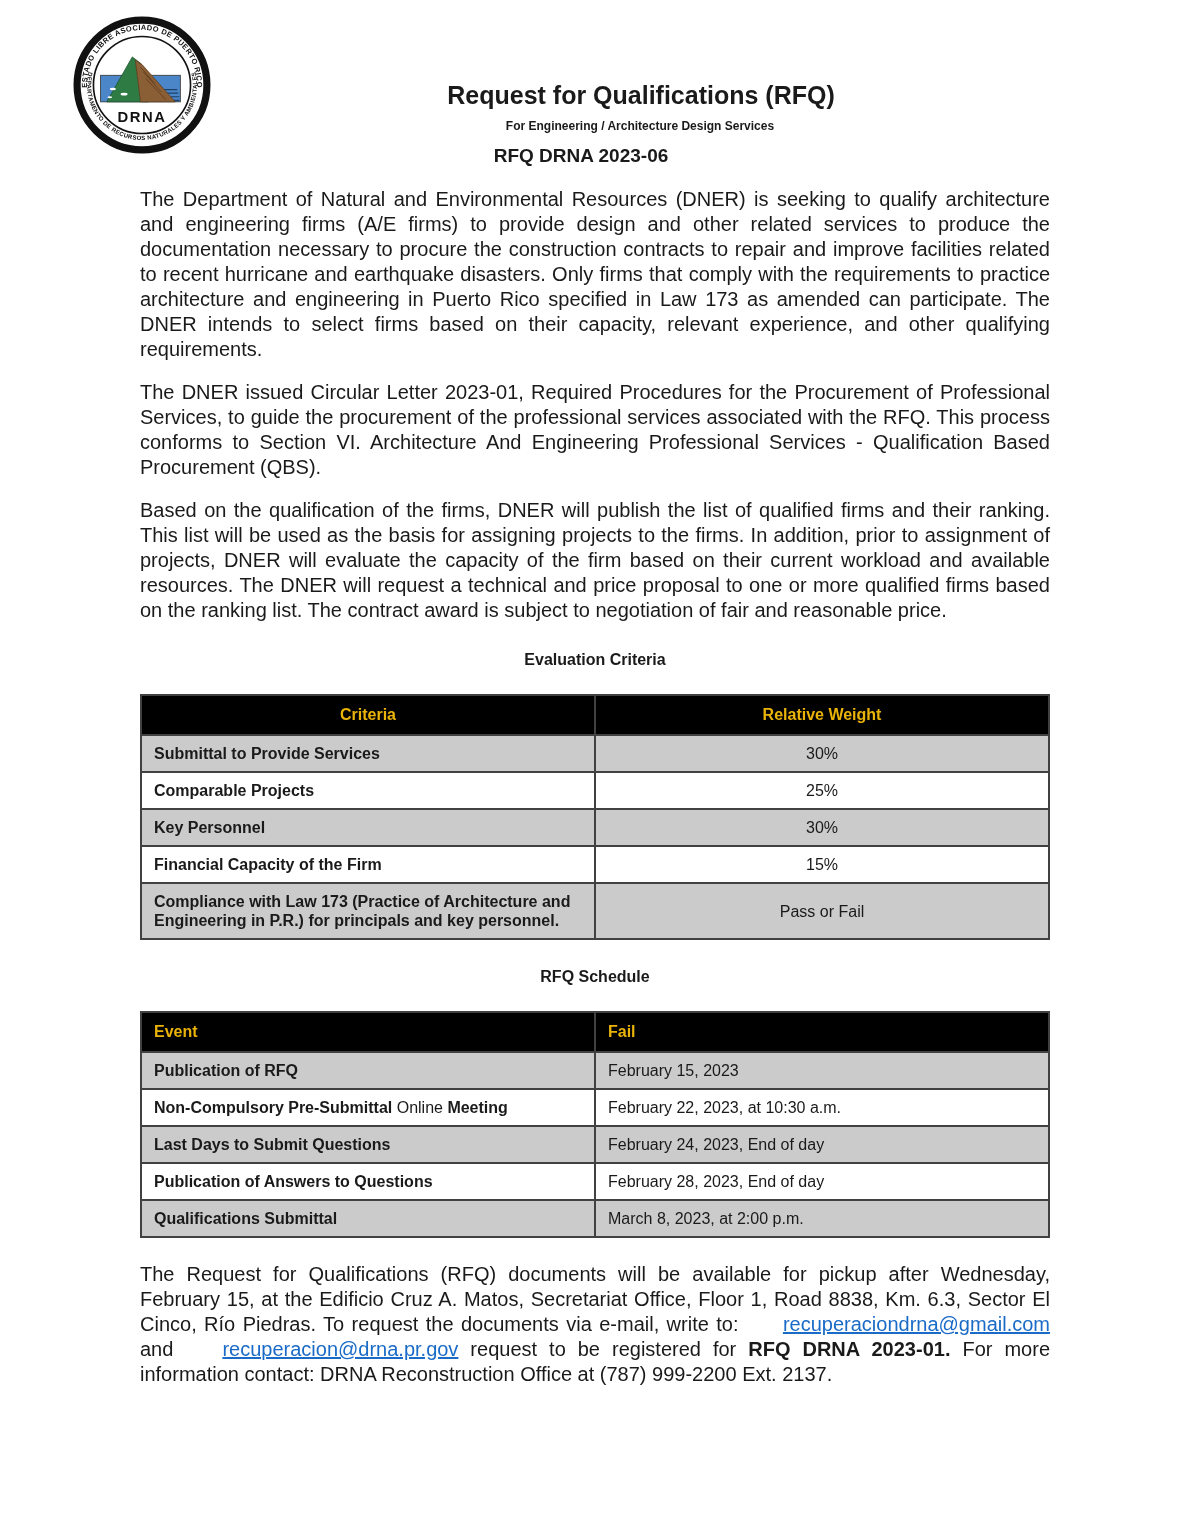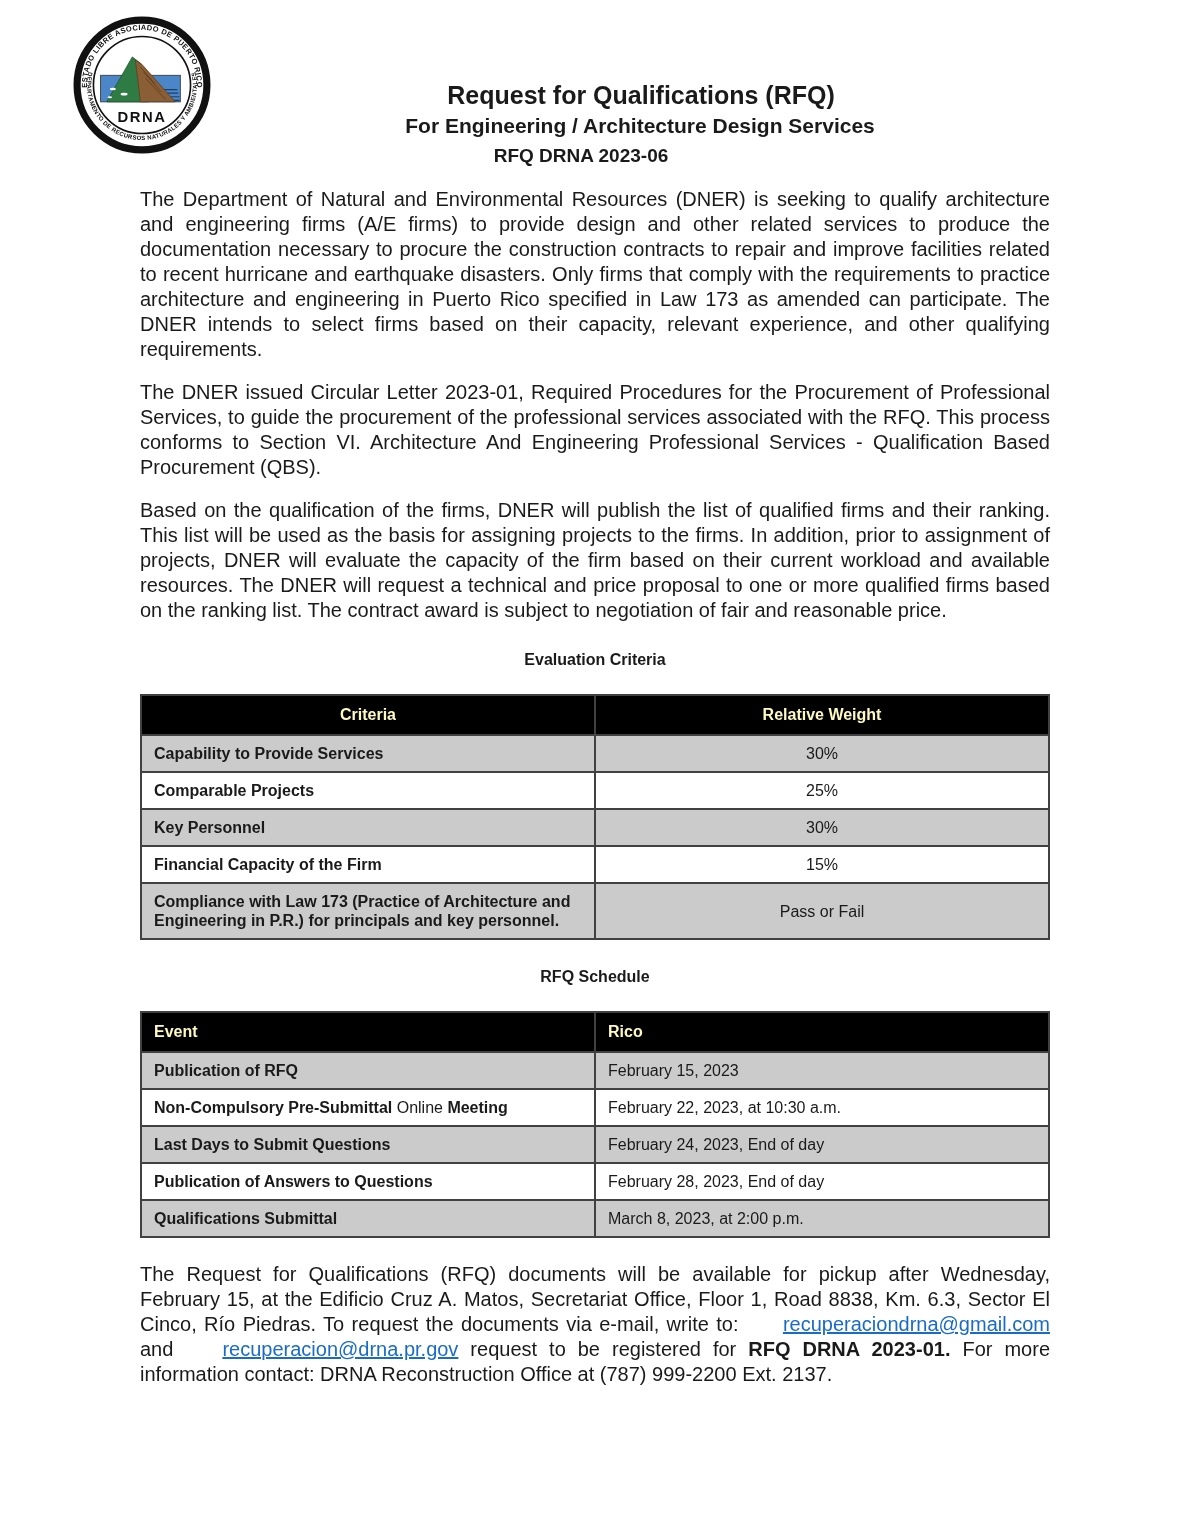--- a/index.html
+++ b/index.html
@@ -16,21 +16,21 @@
     width:1187px;height:1536px;
     background:#ffffff;
     font-family:"Liberation Sans", sans-serif;
     color:var(--ink);
     overflow:hidden;
   }
   .logo{position:absolute;left:73px;top:16px;width:138px;height:138px;}
   .content{margin:0 137px 0 140px;}
   .title-block{padding-top:80px;text-align:center;}
   .title-line1{position:relative;left:46px;font-size:25px;font-weight:bold;line-height:31px;}
-  .title-line2{position:relative;left:45px;font-size:21px;font-weight:bold;line-height:30px;}
+  .title-line2{position:relative;left:45px;font-size:12px;font-weight:bold;line-height:30px;}
   .title-line3{position:relative;left:-14px;font-size:19px;font-weight:bold;line-height:29px;}
   p.body-par{
     margin:18px 0 0 0;
     font-size:20px;line-height:25px;
     text-align:justify;
   }
   p.body-par.first{margin-top:17px;}
   h2.section-heading{
     margin:24px 0 0 0;
     font-size:16px;font-weight:bold;text-align:center;line-height:26px;
@@ -42,21 +42,21 @@
     table-layout:fixed;
   }
   table.doc-table th, table.doc-table td{
     border:2px solid var(--border);
     font-size:16px;
     padding:8px 12px;
     vertical-align:middle;
   }
   table.doc-table thead th{
     background:var(--hdr-bg);
-    color:#fef9c3;
+    color:#eab308;
     font-weight:bold;
     height:40px;
   }
   .eval-table thead th{text-align:center;}
   .sched-table thead th{text-align:left;}
   table.doc-table td{height:37px;}
   td.cell-label{font-weight:bold;text-align:left;line-height:19px;}
   td.cell-center{text-align:center;line-height:19px;}
   td.cell-left{text-align:left;line-height:19px;}
   tr.alt td{background:var(--row-alt);}
@@ -126,21 +126,21 @@
 
     <table class="doc-table eval-table">
       <thead>
         <tr>
           <th style="width:50%;">Criteria</th>
           <th style="width:50%;">Relative Weight</th>
         </tr>
       </thead>
       <tbody>
           <tr class="alt">
-            <td class="cell-label">Capability to Provide Services</td>
+            <td class="cell-label">Submittal to Provide Services</td>
             <td class="cell-center">30%</td>
           </tr>
           <tr class="plain">
             <td class="cell-label">Comparable Projects</td>
             <td class="cell-center">25%</td>
           </tr>
           <tr class="alt">
             <td class="cell-label">Key Personnel</td>
             <td class="cell-center">30%</td>
           </tr>
@@ -154,21 +154,21 @@
           </tr>
         </tbody>
     </table>
 
     <h2 class="section-heading rfq-margin-top">RFQ Schedule</h2>
 
     <table class="doc-table sched-table">
       <thead>
         <tr>
           <th style="width:50%;">Event</th>
-          <th style="width:50%;">Rico</th>
+          <th style="width:50%;">Fail</th>
         </tr>
       </thead>
       <tbody>
           <tr class="alt">
             <td class="cell-left"><span class="seg-bold">Publication of RFQ</span></td>
             <td class="cell-left">February 15, 2023</td>
           </tr>
           <tr class="plain">
             <td class="cell-left"><span class="seg-bold">Non-Compulsory Pre-Submittal </span><span>Online </span><span class="seg-bold">Meeting</span></td>
             <td class="cell-left">February 22, 2023, at 10:30 a.m.</td>

